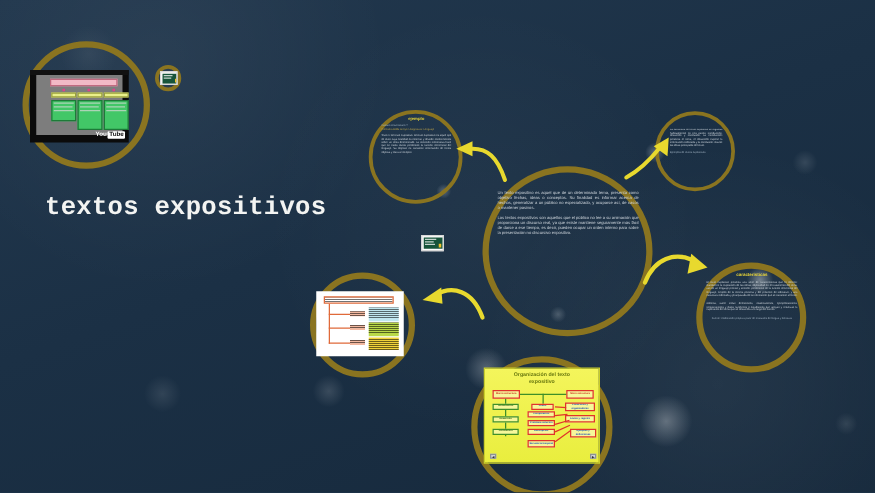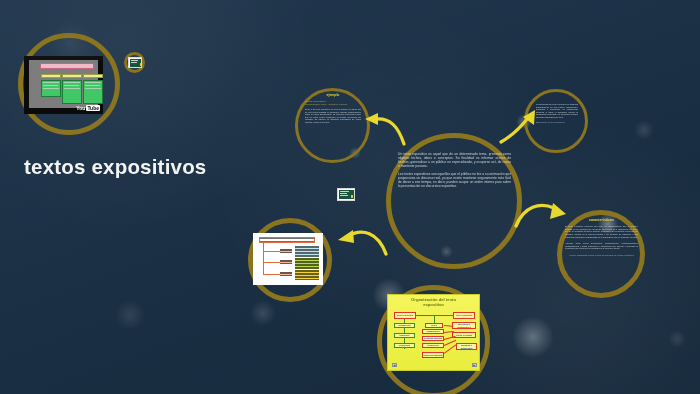--- a/index.html
+++ b/index.html
@@ -31,22 +31,22 @@
     border-style: solid;
     border-color: #8a7420;
     background: transparent;
   }
   .ring.thick { border-width: 5px; }
   .ring.thin  { border-width: 3px; }
 
   
   #main-title {
     position: absolute;
-    left: 24px; top: 155px;
-    font-family: Liberation Sans, sans-serif;
+    left: 36px; top: 155px;
+    font-family: Liberation Mono, monospace;
     font-weight: bold;
     font-size: 20.5px;
     color: #f3f4f2;
     letter-spacing: .2px;
     white-space: nowrap;
   }
 
   
   .circ-text {
     position: absolute;

